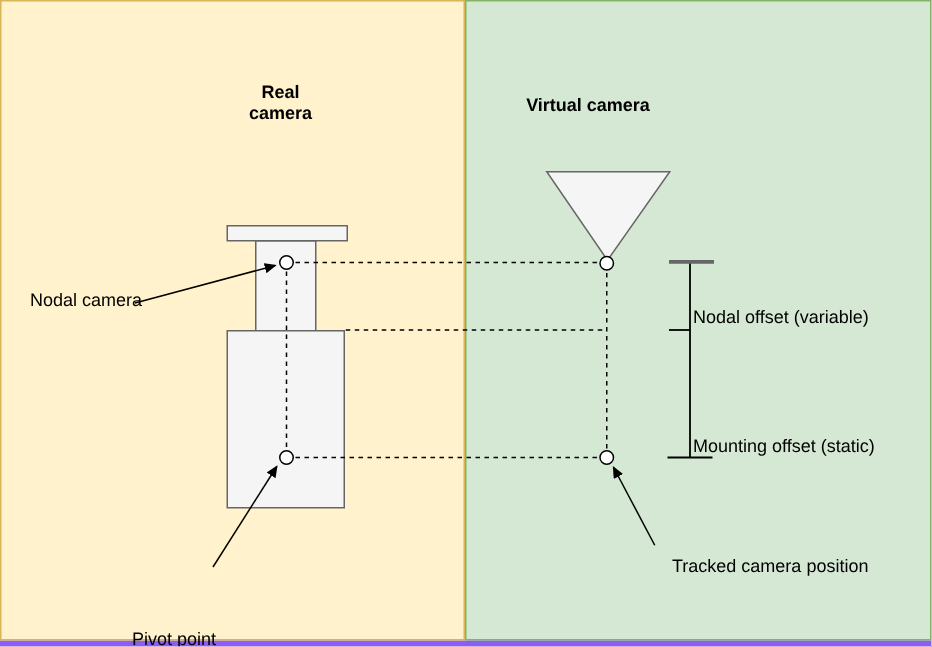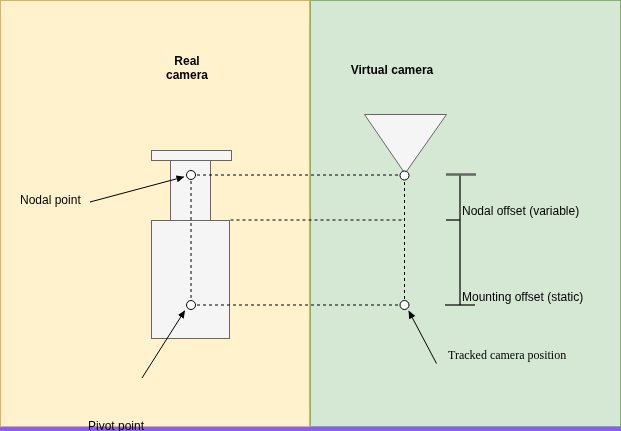--- a/index.html
+++ b/index.html
@@ -10,21 +10,21 @@
   .panel{position:absolute;top:0;height:427px;box-sizing:border-box;border:1px solid;}
   .panel-real{left:0;width:310px;background:#FFF2CC;border-color:#D6B656;}
   .panel-virtual{left:310px;width:311px;background:#D5E8D4;border-color:#82B366;}
   svg.overlay{position:absolute;left:0;top:0;pointer-events:none;}
   .lbl{position:absolute;font-size:12px;line-height:13px;white-space:nowrap;}
   .title{font-weight:bold;text-align:center;white-space:normal;line-height:14px;}
   .t-real{left:156px;top:54px;width:62px;}
   .t-virtual{left:332px;top:63px;width:120px;}
   .l-nodal{left:20px;top:194px;}
   .l-pivot{left:88px;top:396px;margin-top:24px;}
-  .l-tracked{left:448px;top:349px;font-family:Liberation Serif, serif;}
+  .l-tracked{left:448px;top:371px;}
   .l-nodal-offset{left:462px;top:205px;}
   .l-mounting-offset{left:462px;top:291px;}
 </style>
 </head>
 <body>
 
 <div class="canvas">
 
   <div class="panel panel-real"></div>
   <div class="panel panel-virtual"></div>
@@ -66,18 +66,18 @@
     <g stroke="#000000" stroke-width="1" marker-end="url(#ah)">
       <line x1="90" y1="202" x2="183.5" y2="177"></line>
       <line x1="142" y1="378" x2="184.5" y2="311"></line>
       <line x1="436.5" y1="363.5" x2="409" y2="311.5"></line>
     </g>
   </svg>
 
   <div class="lbl title t-real">Real camera</div>
   <div class="lbl title t-virtual">Virtual camera</div>
 
-  <div class="lbl l-nodal">Nodal point</div>
+  <div class="lbl l-nodal">Nodal camera</div>
   <div class="lbl l-pivot">Pivot point</div>
   <div class="lbl l-tracked">Tracked camera position</div>
   <div class="lbl l-mounting-offset">Mounting offset (static)</div>
   <div class="lbl l-nodal-offset">Nodal offset (variable)</div>
 </div>
 
 </body></html>

